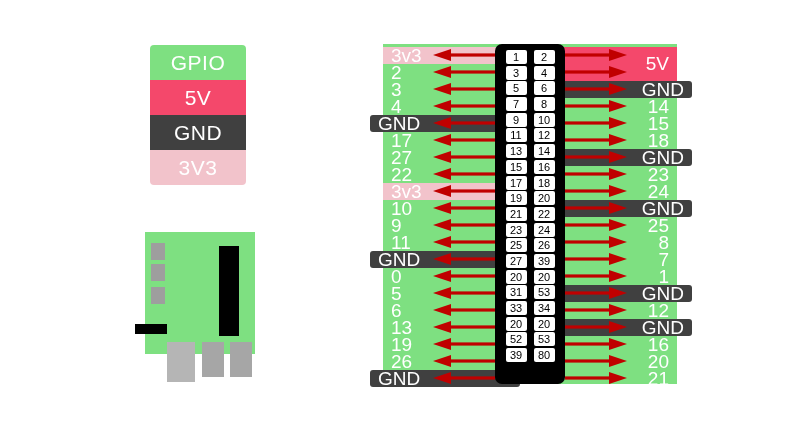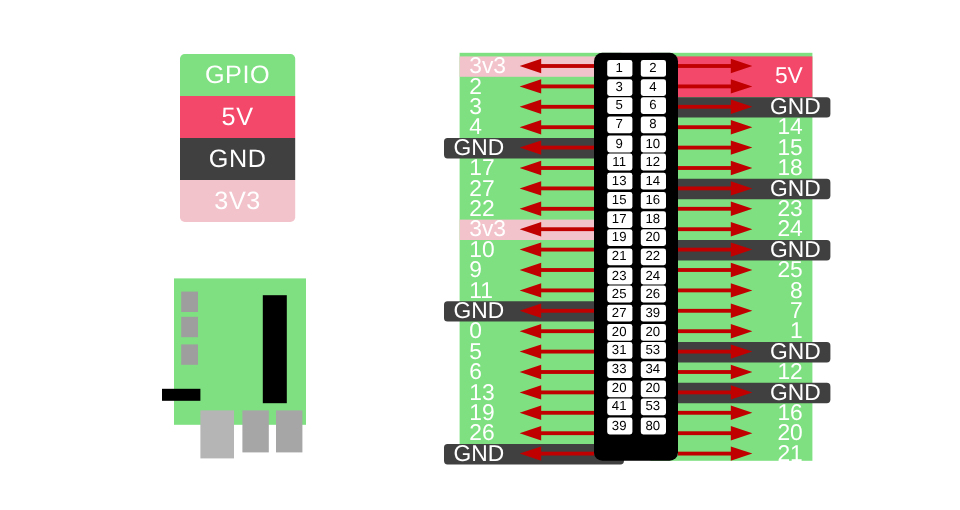--- a/index.html
+++ b/index.html
@@ -551,21 +551,21 @@
       </div>
       <div class="pin-row">
         <div class="pin-num">33</div>
         <div class="pin-num">34</div>
       </div>
       <div class="pin-row">
         <div class="pin-num">20</div>
         <div class="pin-num">20</div>
       </div>
       <div class="pin-row">
-        <div class="pin-num">41</div>
+        <div class="pin-num">52</div>
         <div class="pin-num">53</div>
       </div>
       <div class="pin-row">
         <div class="pin-num">39</div>
         <div class="pin-num">80</div>
       </div>
     </div>
 </div>
 
 </body></html>

